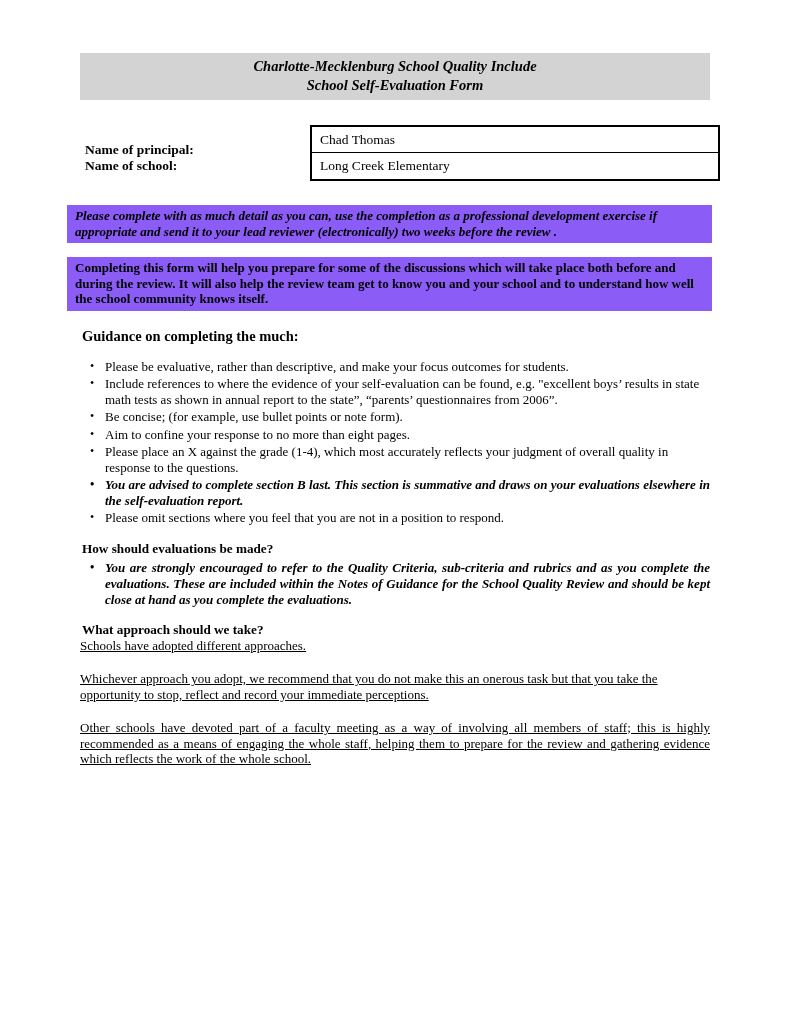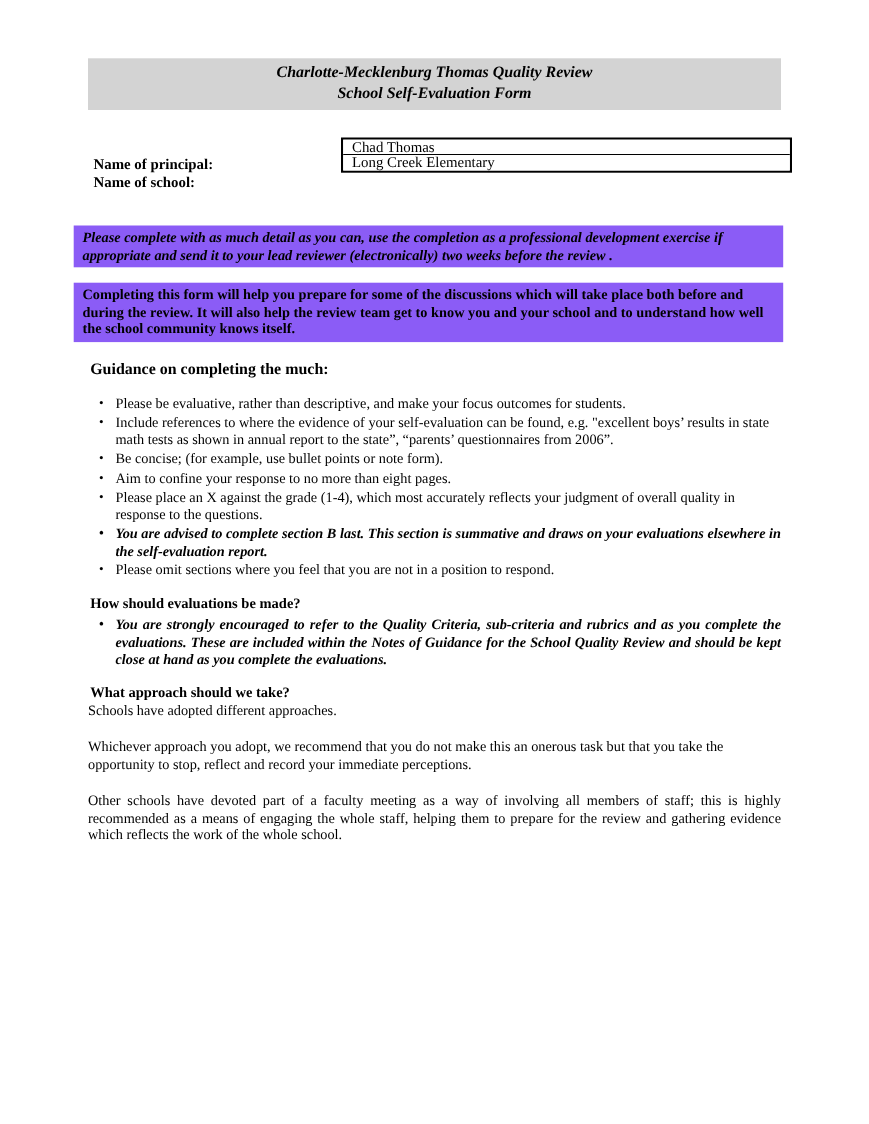--- a/index.html
+++ b/index.html
@@ -46,21 +46,21 @@
     font-weight: bold;
     font-size: 13.5px;
   }
   .field-label.row1 { top: 17px; }
   .field-label.row2 { top: 33px; }
   .field-table {
     margin-left: 230px;
     border: 2px solid #000000;
   }
   .field-value {
-    height: 14px;
+    height: 26px;
     display: flex;
     align-items: center;
     padding-left: 8px;
     font-size: 13.5px;
     background: #ffffff;
   }
   .field-value.row1 { border-bottom: 1px solid #000000; }
 
   
   .notice {
@@ -111,33 +111,34 @@
     font-weight: bold;
     font-style: italic;
     text-align: justify;
   }
 
   
   .para {
     font-size: 13px;
     line-height: 15.8px;
     margin: 15px 0 0 0;
+    text-decoration: underline;
   }
   .para.intro { margin: 0; }
   .para.justify { text-align: justify; margin-top: 17px; }
   .para.last { margin-top: 17px; }
 </style>
 </head>
 <body>
 
 <div class="page">
   <div class="content">
 
     <div class="title-box">
-      <div>Charlotte-Mecklenburg Thomas Quality Review</div>
+      <div>Charlotte-Mecklenburg School Quality Include</div>
       <div>School Self-Evaluation Form</div>
     </div>
 
     <div class="fields">
       <div class="field-label row1">Name of principal:</div>
       <div class="field-label row2">Name of school:</div>
       <div class="field-table">
         <div class="field-value row1">Chad Thomas</div>
         <div class="field-value">Long Creek Elementary</div>
       </div>

